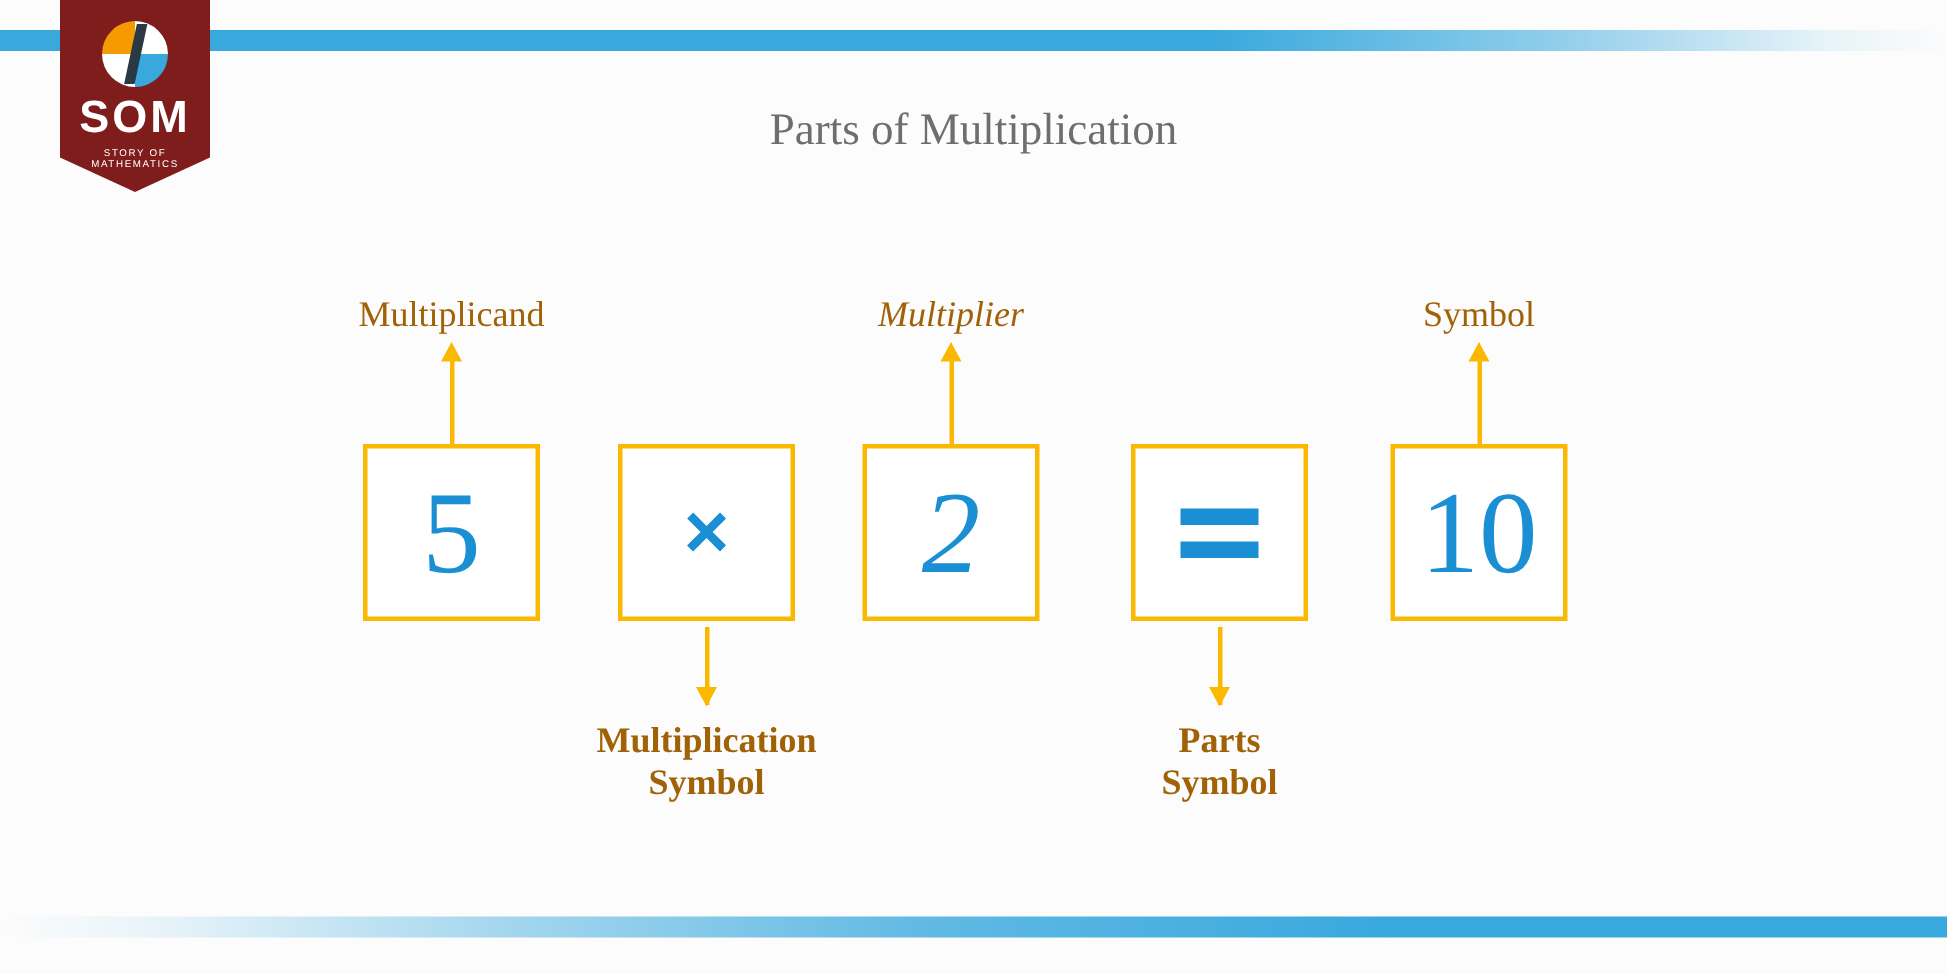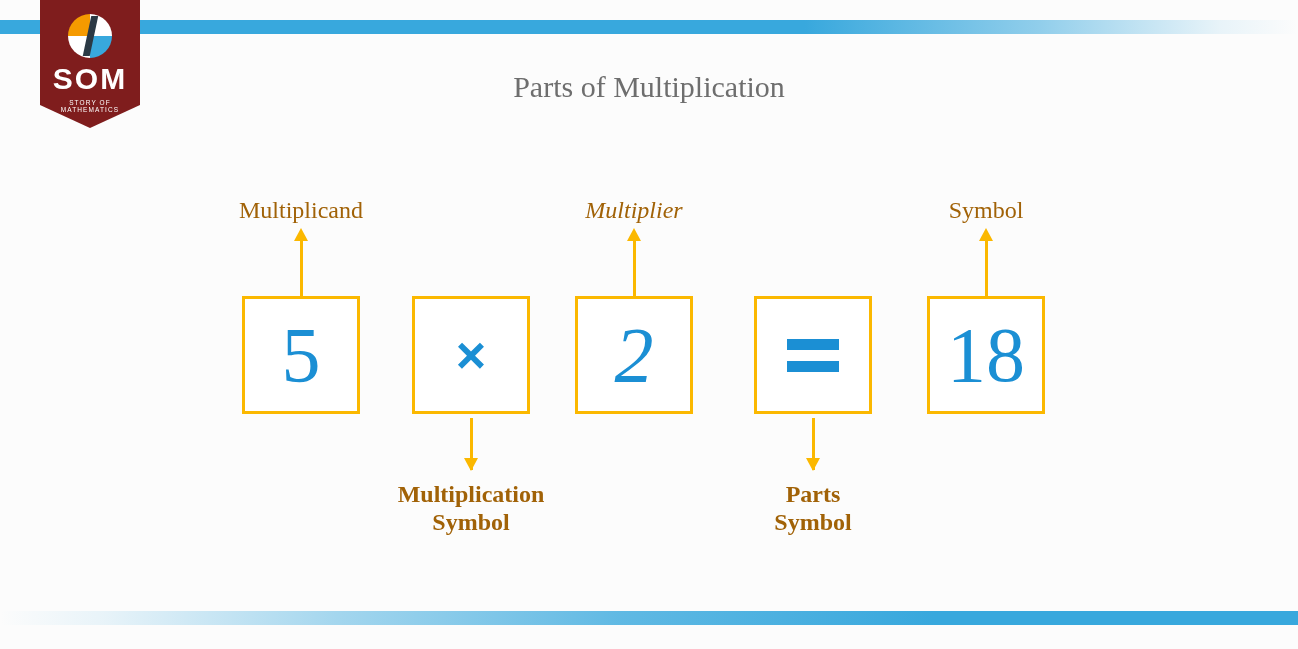--- a/index.html
+++ b/index.html
@@ -240,16 +240,16 @@
           <span></span>
           <span></span>
         </div>
       </div>
     </div>
     <div class="term" style="left: 986px;">
       <div class="term-label">Symbol</div>
       <div class="arrow arrow-up"></div>
       <div class="arrow-head arrow-up-head"></div>
       <div class="cell">
-        <div class="cell-digit">18</div>
+        <div class="cell-digit">10</div>
       </div>
     </div>
   </div>
 
 </body></html>

